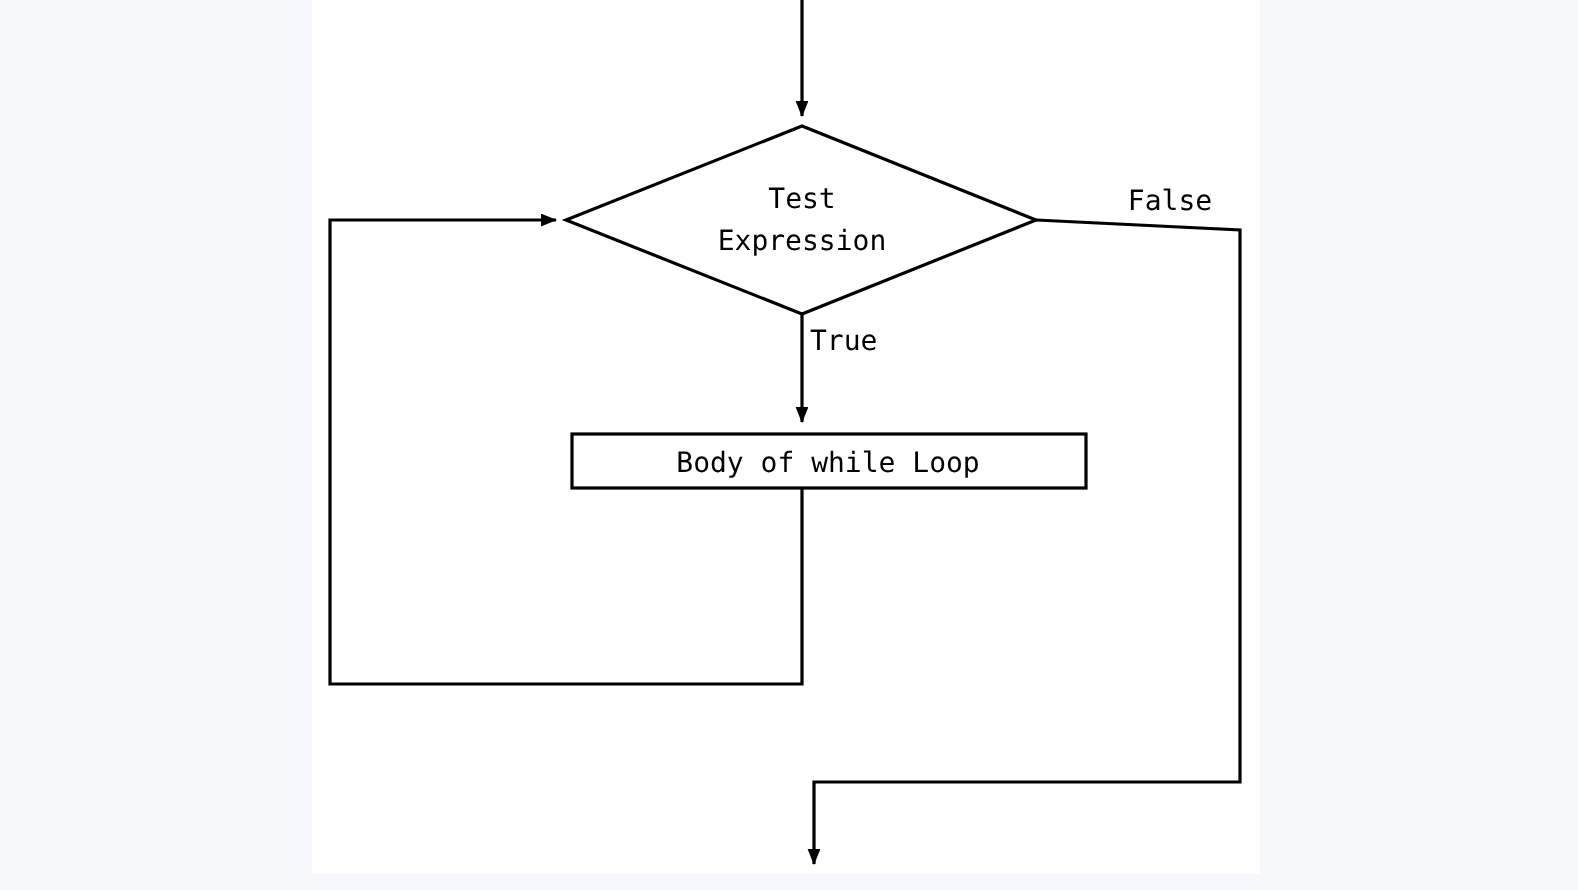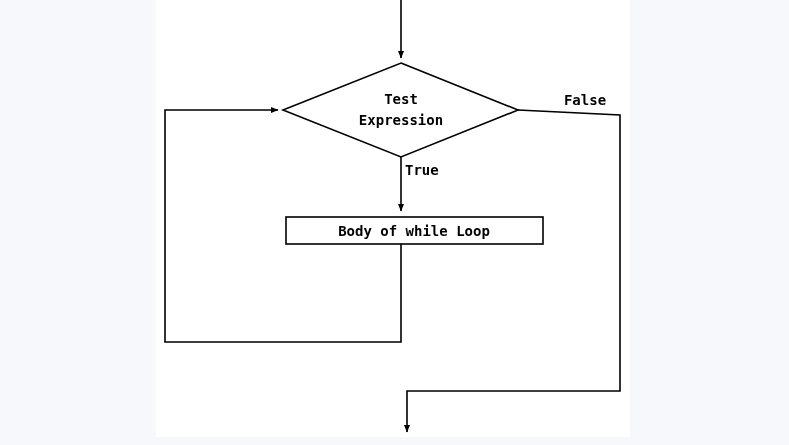--- a/index.html
+++ b/index.html
@@ -10,21 +10,20 @@
     width: 789px;
     height: 445px;
     background: #f7f8fb;
     font-family: "DejaVu Sans Mono", "Liberation Mono", monospace;
     overflow: hidden;
   }
   #page {
     position: relative;
     width: 741px;
     height: 445px;
-    font-weight: bold;
   }
   #canvas-sheet {
     position: absolute;
     left: 156px;
     top: 0px;
     width: 474px;
     height: 437px;
     background: #ffffff;
   }
   #flow-svg {

